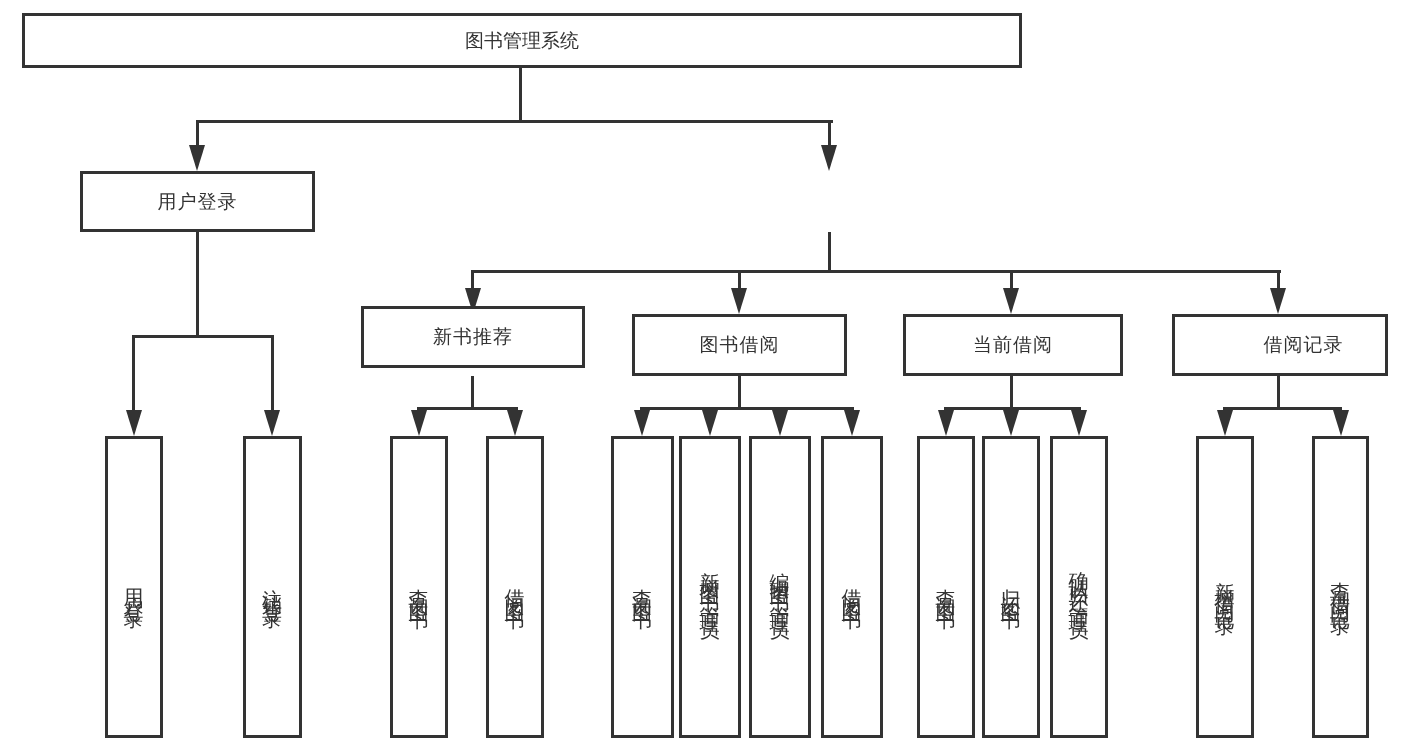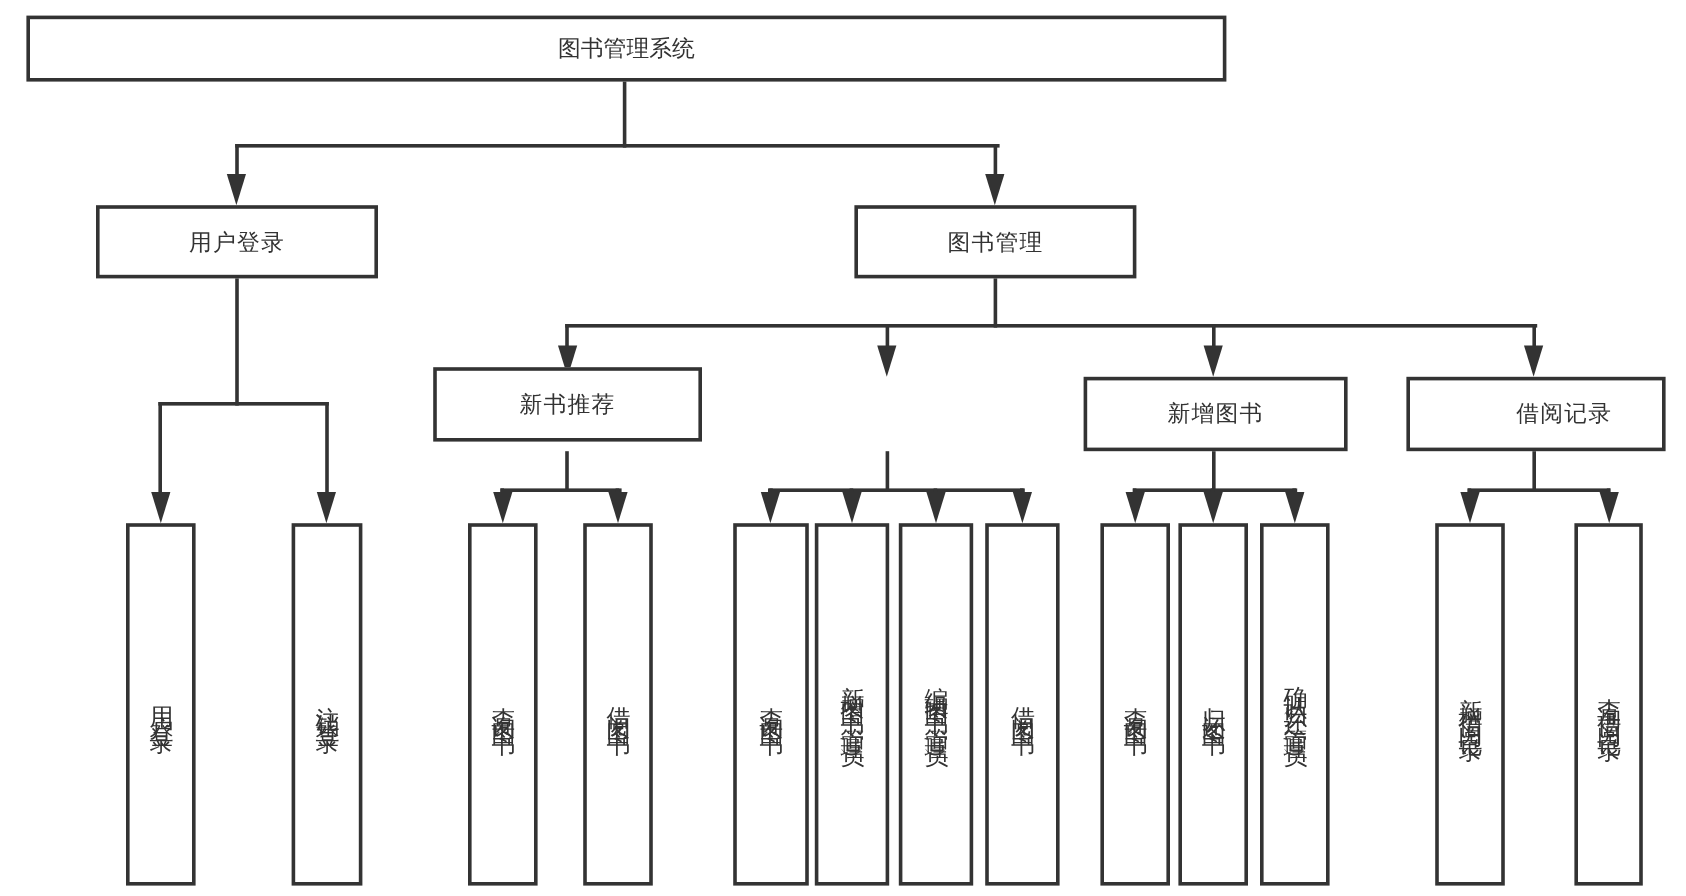--- a/index.html
+++ b/index.html
@@ -84,23 +84,20 @@
 
   <div class="line" style="left:519px; top:68px; width:3px; height:55px;"></div>
   <div class="line" style="left:196px; top:120px; width:637px; height:3px;"></div>
   <div class="line" style="left:196px; top:120px; width:3px; height:28px;"></div>
   <div class="arrow" style="left:189px; top:145px;"></div>
   <div class="line" style="left:828px; top:120px; width:3px; height:28px;"></div>
   <div class="arrow" style="left:821px; top:145px;"></div>
 
   <div class="box hlabel" style="left:80px; top:171px; width:235px; height:61px;">
     <span>用户登录</span>
-  </div>
-  <div class="box hlabel" style="left:712px; top:171px; width:235px; height:61px;">
-    <span>图书管理</span>
   </div>
 
   <div class="line" style="left:196px; top:232px; width:3px; height:106px;"></div>
   <div class="line" style="left:132px; top:335px; width:142px; height:3px;"></div>
   <div class="line" style="left:132px; top:335px; width:3px; height:78px;"></div>
   <div class="arrow" style="left:126px; top:410px;"></div>
   <div class="line" style="left:271px; top:335px; width:3px; height:78px;"></div>
   <div class="arrow" style="left:264px; top:410px;"></div>
 
   <div class="line" style="left:828px; top:232px; width:3px; height:41px;"></div>
@@ -110,22 +107,25 @@
   <div class="line" style="left:738px; top:270px; width:3px; height:22px;"></div>
   <div class="arrow" style="left:731px; top:288px;"></div>
   <div class="line" style="left:1010px; top:270px; width:3px; height:22px;"></div>
   <div class="arrow" style="left:1003px; top:288px;"></div>
   <div class="line" style="left:1277px; top:270px; width:3px; height:22px;"></div>
   <div class="arrow" style="left:1270px; top:288px;"></div>
 
   <div class="box hlabel" style="left:361px; top:306px; width:224px; height:62px;">
     <span>新书推荐</span>
   </div>
+  <div class="box hlabel" style="left:632px; top:314px; width:215px; height:62px;">
+    <span>图书借阅</span>
+  </div>
   <div class="box hlabel" style="left:903px; top:314px; width:220px; height:62px;">
-    <span>新增图书</span>
+    <span>当前借阅</span>
   </div>
   <div class="box hlabel" style="left:1172px; top:314px; width:216px; height:62px;padding-left:47px;">
     <span>借阅记录</span>
   </div>
 
   <div class="line" style="left:471px; top:376px; width:3px; height:34px;"></div>
   <div class="line" style="left:417px; top:407px; width:101px; height:3px;"></div>
   <div class="line" style="left:417px; top:407px; width:3px; height:8px;"></div>
   <div class="arrow" style="left:411px; top:410px;"></div>
   <div class="line" style="left:513px; top:407px; width:3px; height:8px;"></div>

